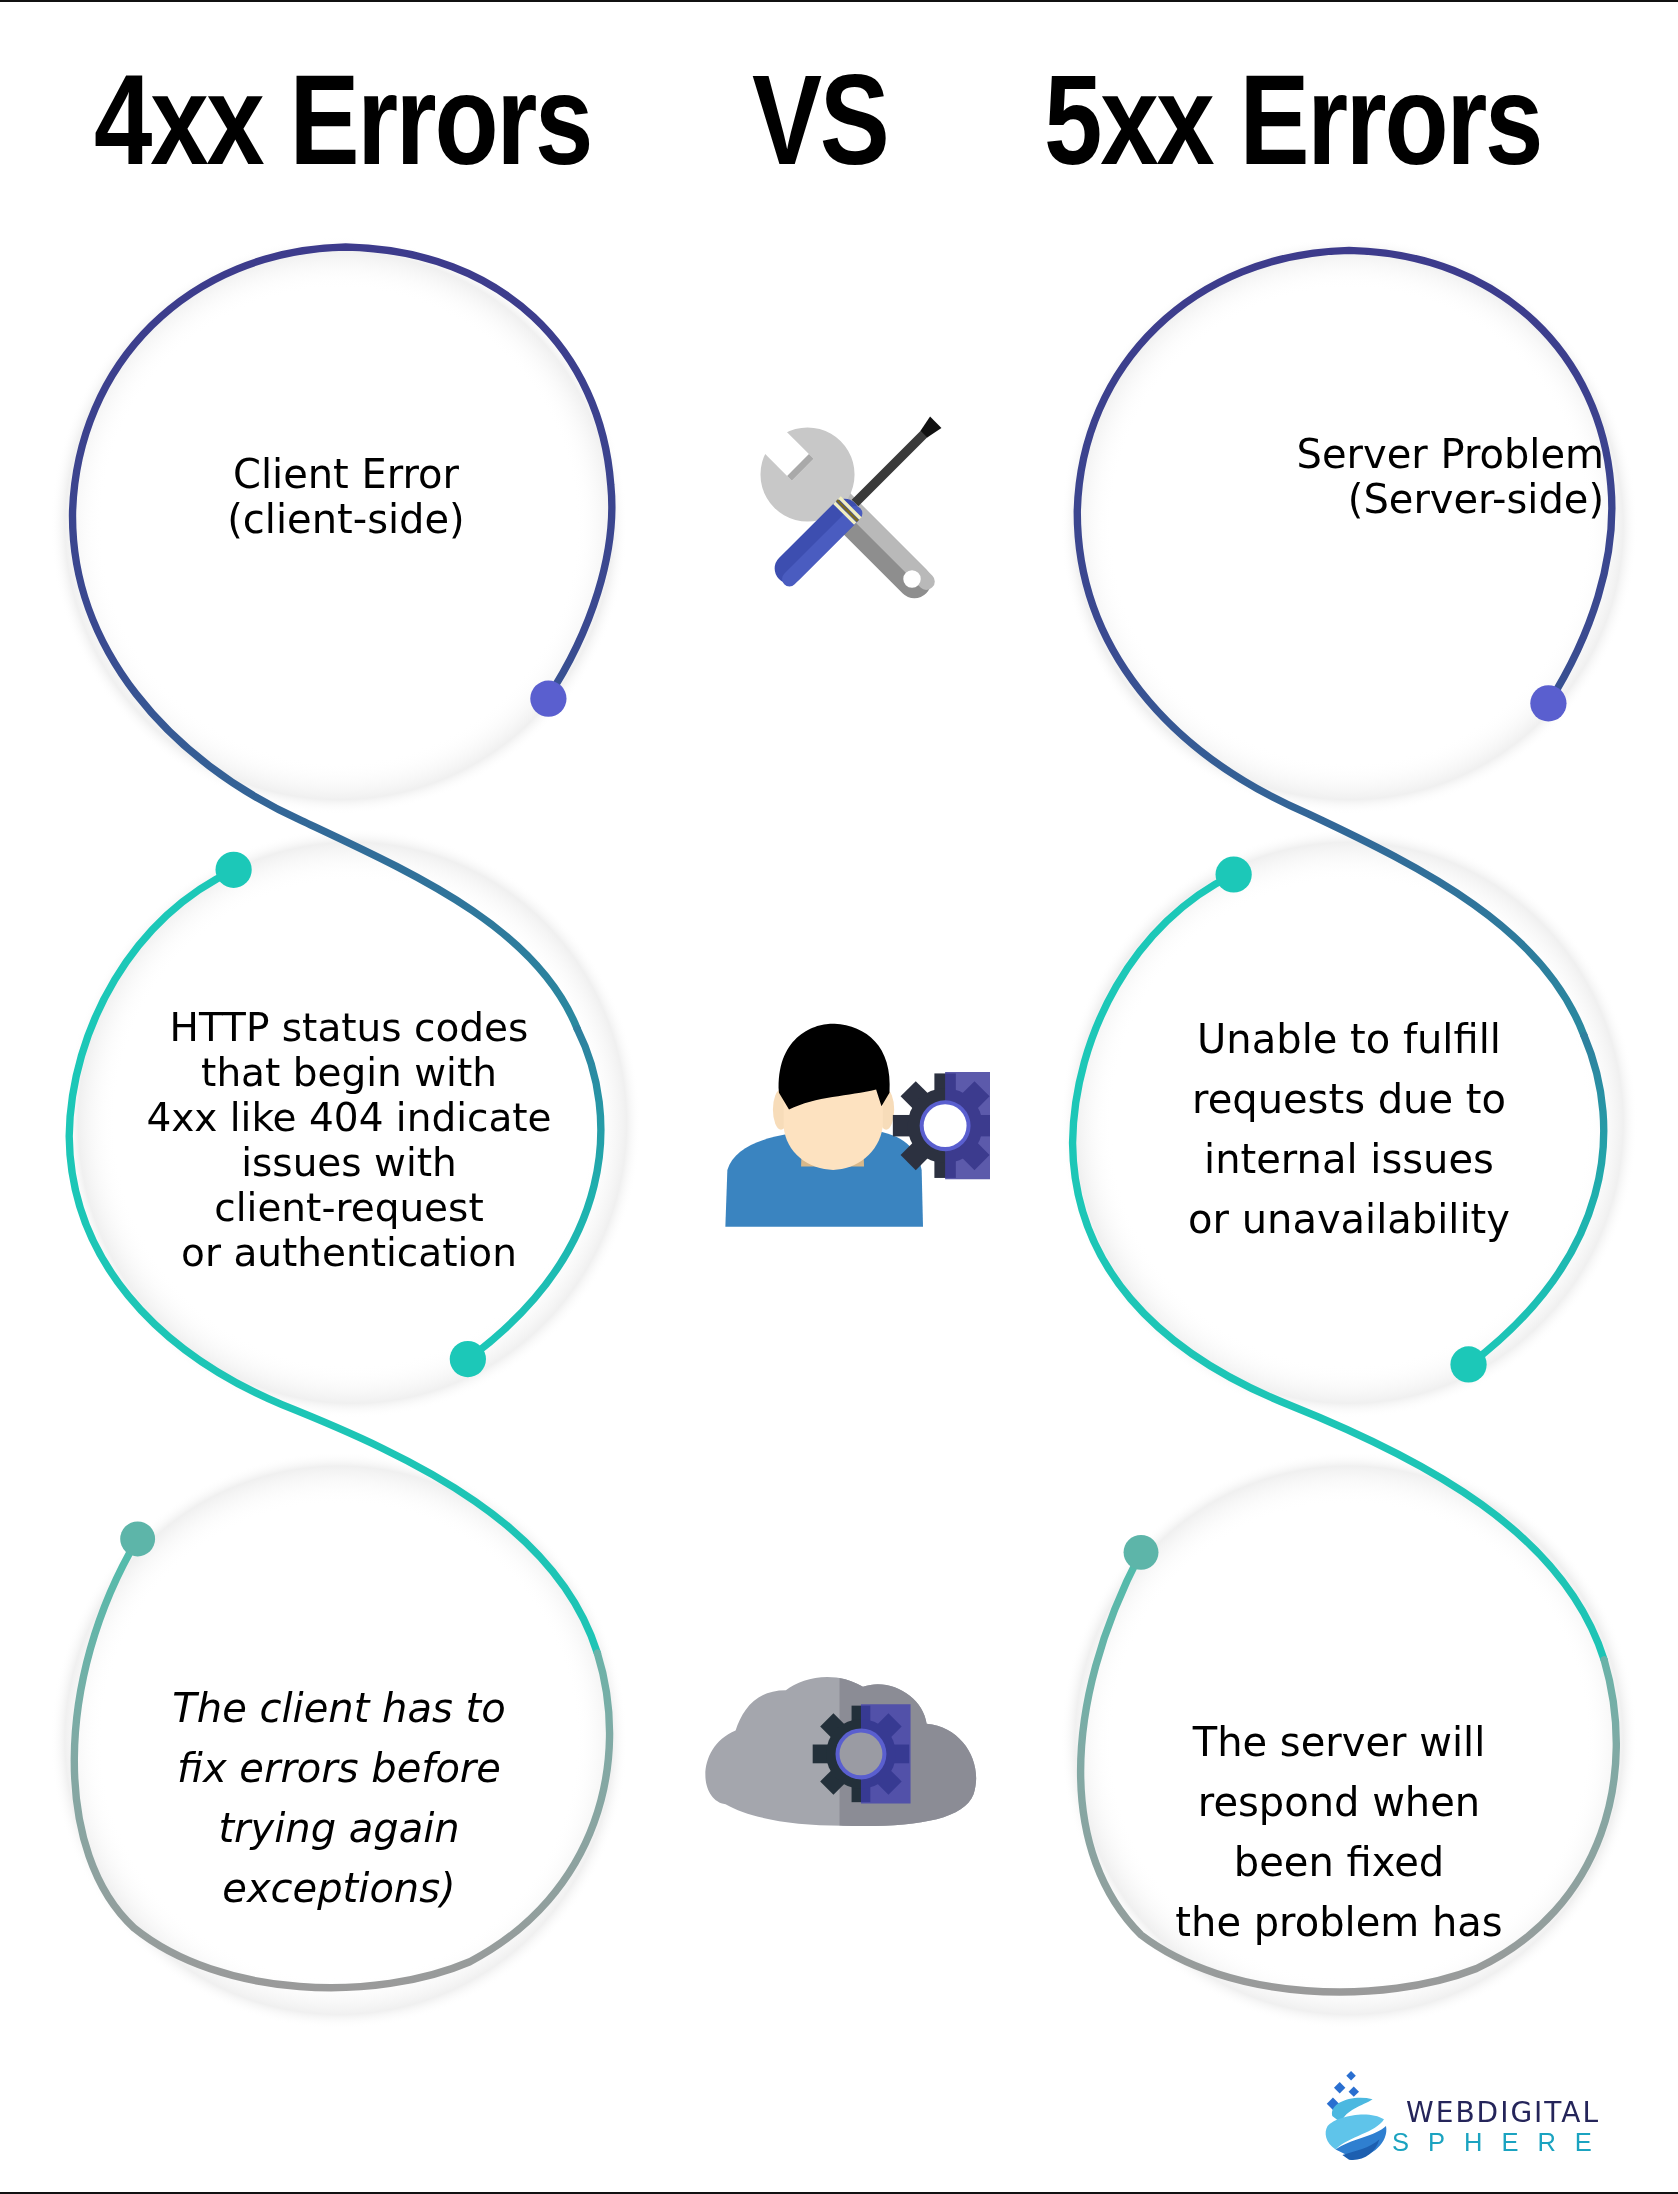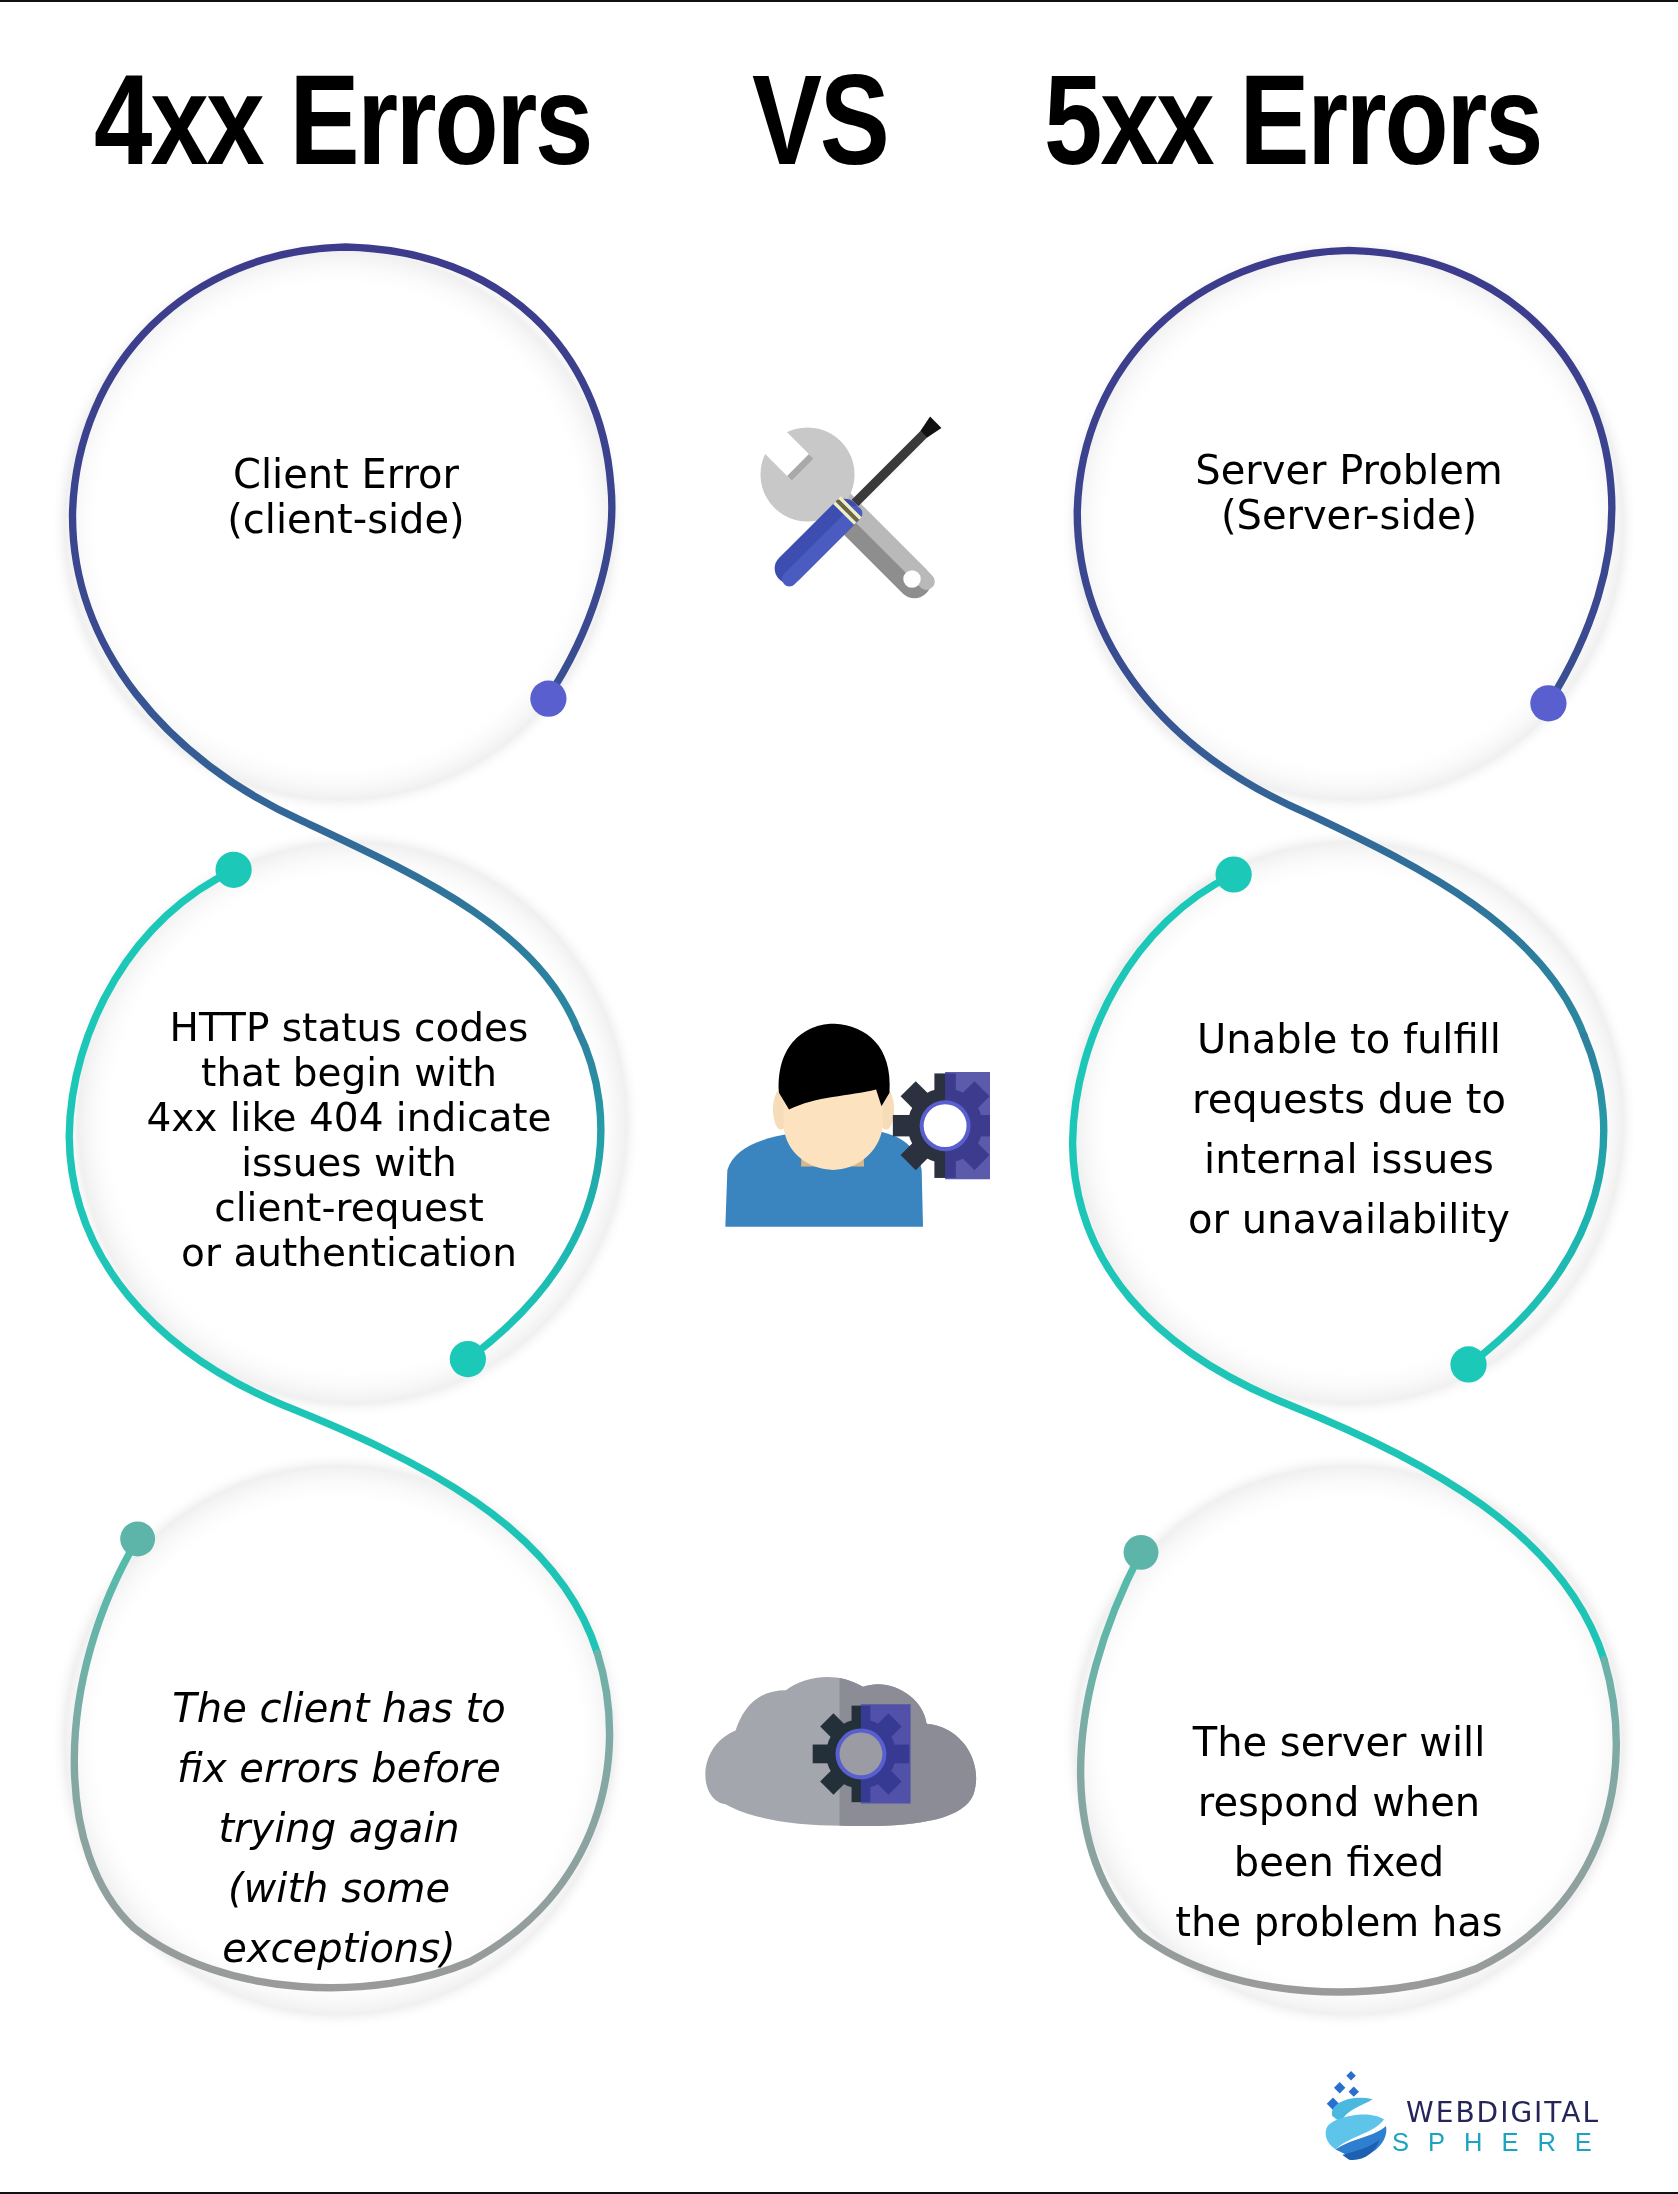--- a/index.html
+++ b/index.html
@@ -109,25 +109,24 @@
   <span>that begin with</span>
   <span>4xx like 404 indicate</span>
   <span>issues with</span>
   <span>client-request</span>
   <span>or authentication</span>
 </div>
 <div class="card-text" style="left:339px; top:1676px; line-height:60px;font-style:italic;">
   <span>The client has to</span>
   <span>fix errors before</span>
   <span>trying again</span>
-  <span>(with some</span>
   <span>exceptions)</span>
 </div>
 
-<div class="card-text" style="left:1349px; top:446px;">
+<div class="card-text" style="left:1349px; top:430px;text-align:right;">
   <span>Server Problem</span>
   <span>(Server-side)</span>
 </div>
 <div class="card-text" style="left:1349px; top:1007px; line-height:60px;">
   <span>Unable to fulfill</span>
   <span>requests due to</span>
   <span>internal issues</span>
   <span>or unavailability</span>
 </div>
 <div class="card-text" style="left:1339px; top:1710px; line-height:60px;">

